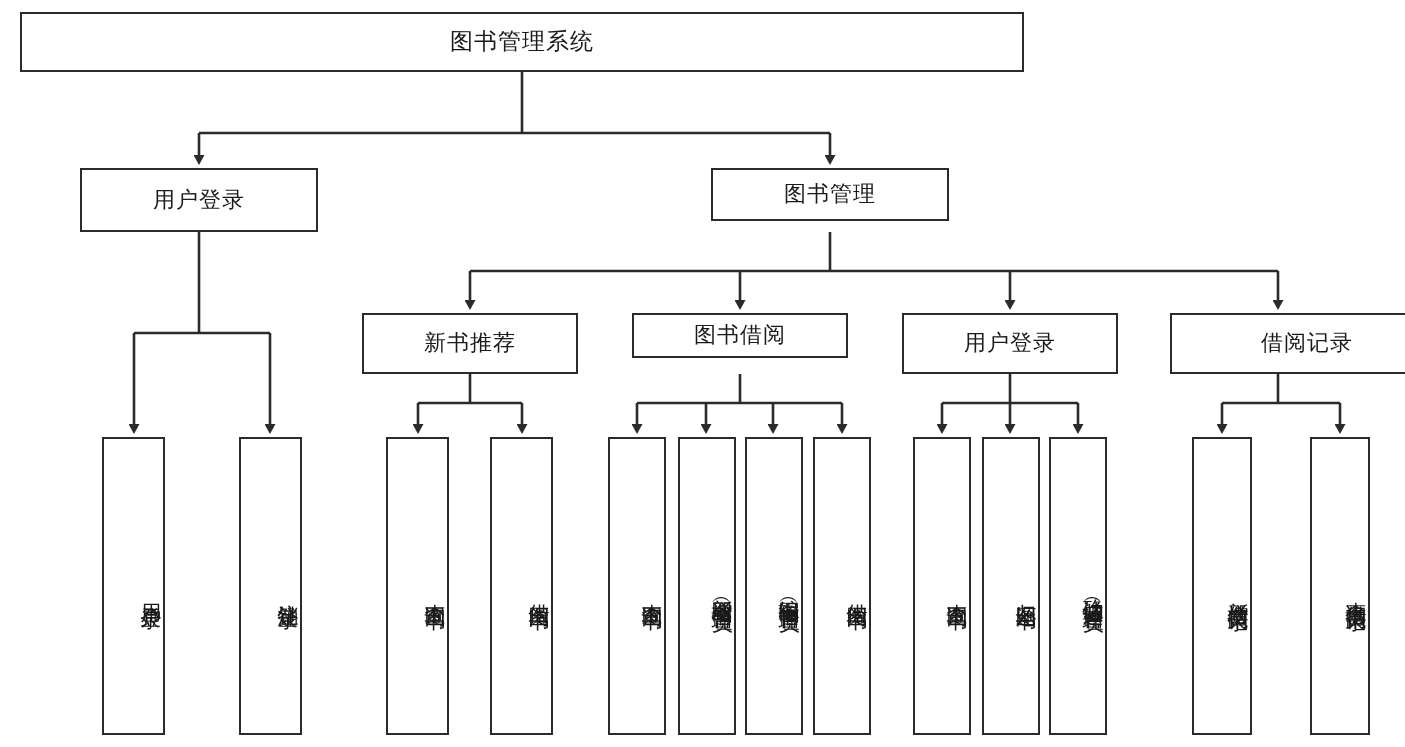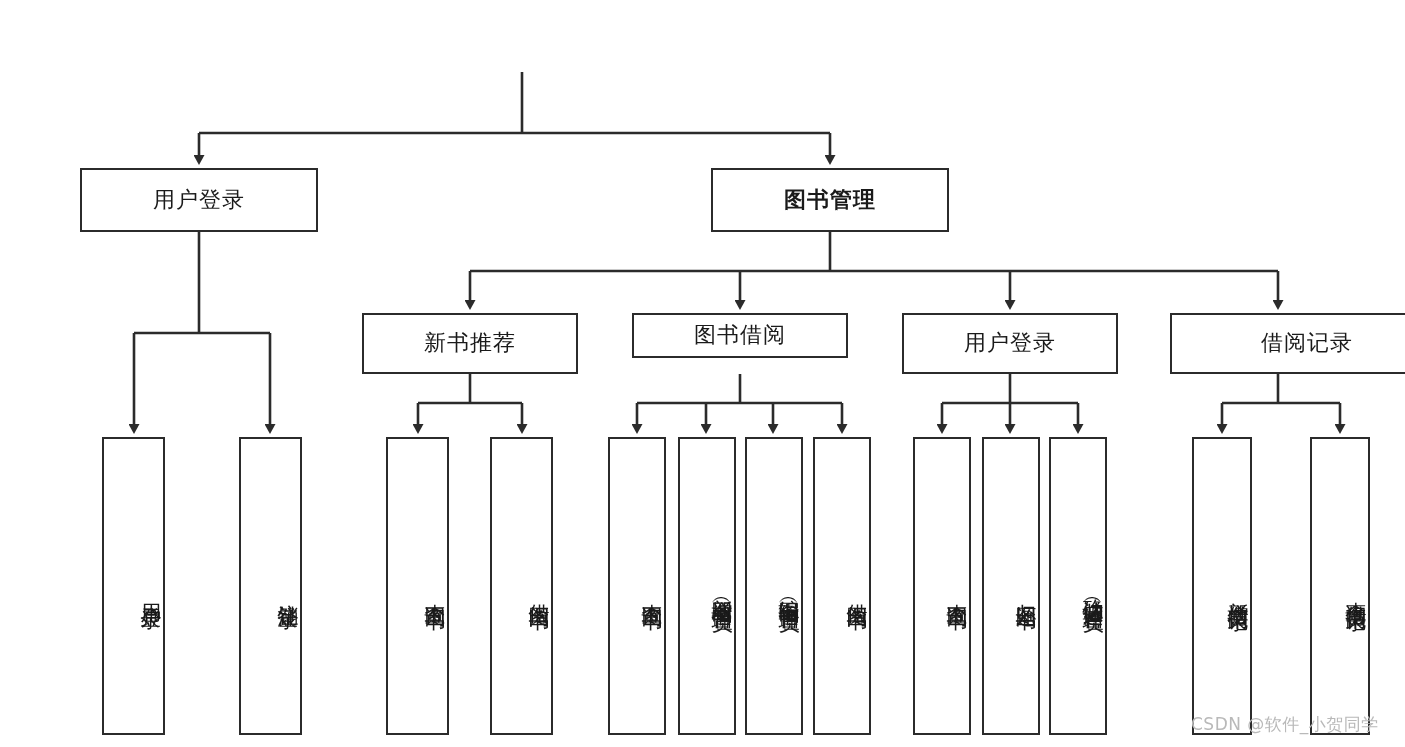--- a/index.html
+++ b/index.html
@@ -121,23 +121,24 @@
       <path d="M1010,403 L1010,425" marker-end="url(#arrow)"></path>
       <path d="M1078,403 L1078,425" marker-end="url(#arrow)"></path>
 
       <path d="M1278,374 L1278,403"></path>
       <path d="M1222,403 L1340,403"></path>
       <path d="M1222,403 L1222,425" marker-end="url(#arrow)"></path>
       <path d="M1340,403 L1340,425" marker-end="url(#arrow)"></path>
     </g>
   </svg>
 
+  <div class="node horiz root" style="left:20px; top:12px; width:1004px; height:60px;">图书管理系统</div>
 
   <div class="node horiz" style="left:80px; top:168px; width:238px; height:64px;">用户登录</div>
-  <div class="node horiz" style="left:711px; top:168px; width:238px; height:64px;font-weight:bold;">图书管理</div>
+  <div class="node horiz" style="left:711px; top:168px; width:238px; height:53px;">图书管理</div>
 
   <div class="node horiz" style="left:362px; top:313px; width:216px; height:61px;">新书推荐</div>
   <div class="node horiz" style="left:632px; top:313px; width:216px; height:45px;">图书借阅</div>
   <div class="node horiz" style="left:902px; top:313px; width:216px; height:61px;">用户登录</div>
   <div class="node horiz" style="left:1170px; top:313px; width:240px; height:61px;padding-left:34px;">借阅记录</div>
 
   <div class="node vert" style="left:102px; top:437px; width:63px; height:298px;">
     <span class="vtext">用户登录</span>
   </div>
   <div class="node vert" style="left:239px; top:437px; width:63px; height:298px;">
@@ -174,15 +175,14 @@
     <span class="vtext">确认归还（管理员）</span>
   </div>
 
   <div class="node vert" style="left:1192px; top:437px; width:60px; height:298px;">
     <span class="vtext">新增借阅记录</span>
   </div>
   <div class="node vert" style="left:1310px; top:437px; width:60px; height:298px;">
     <span class="vtext">查询借阅记录</span>
   </div>
 
-  <div class="watermark" style="left:1191px; top:713px;">CSDN @软件_小贺同学</div>
 
 </div>
 
 </body></html>

